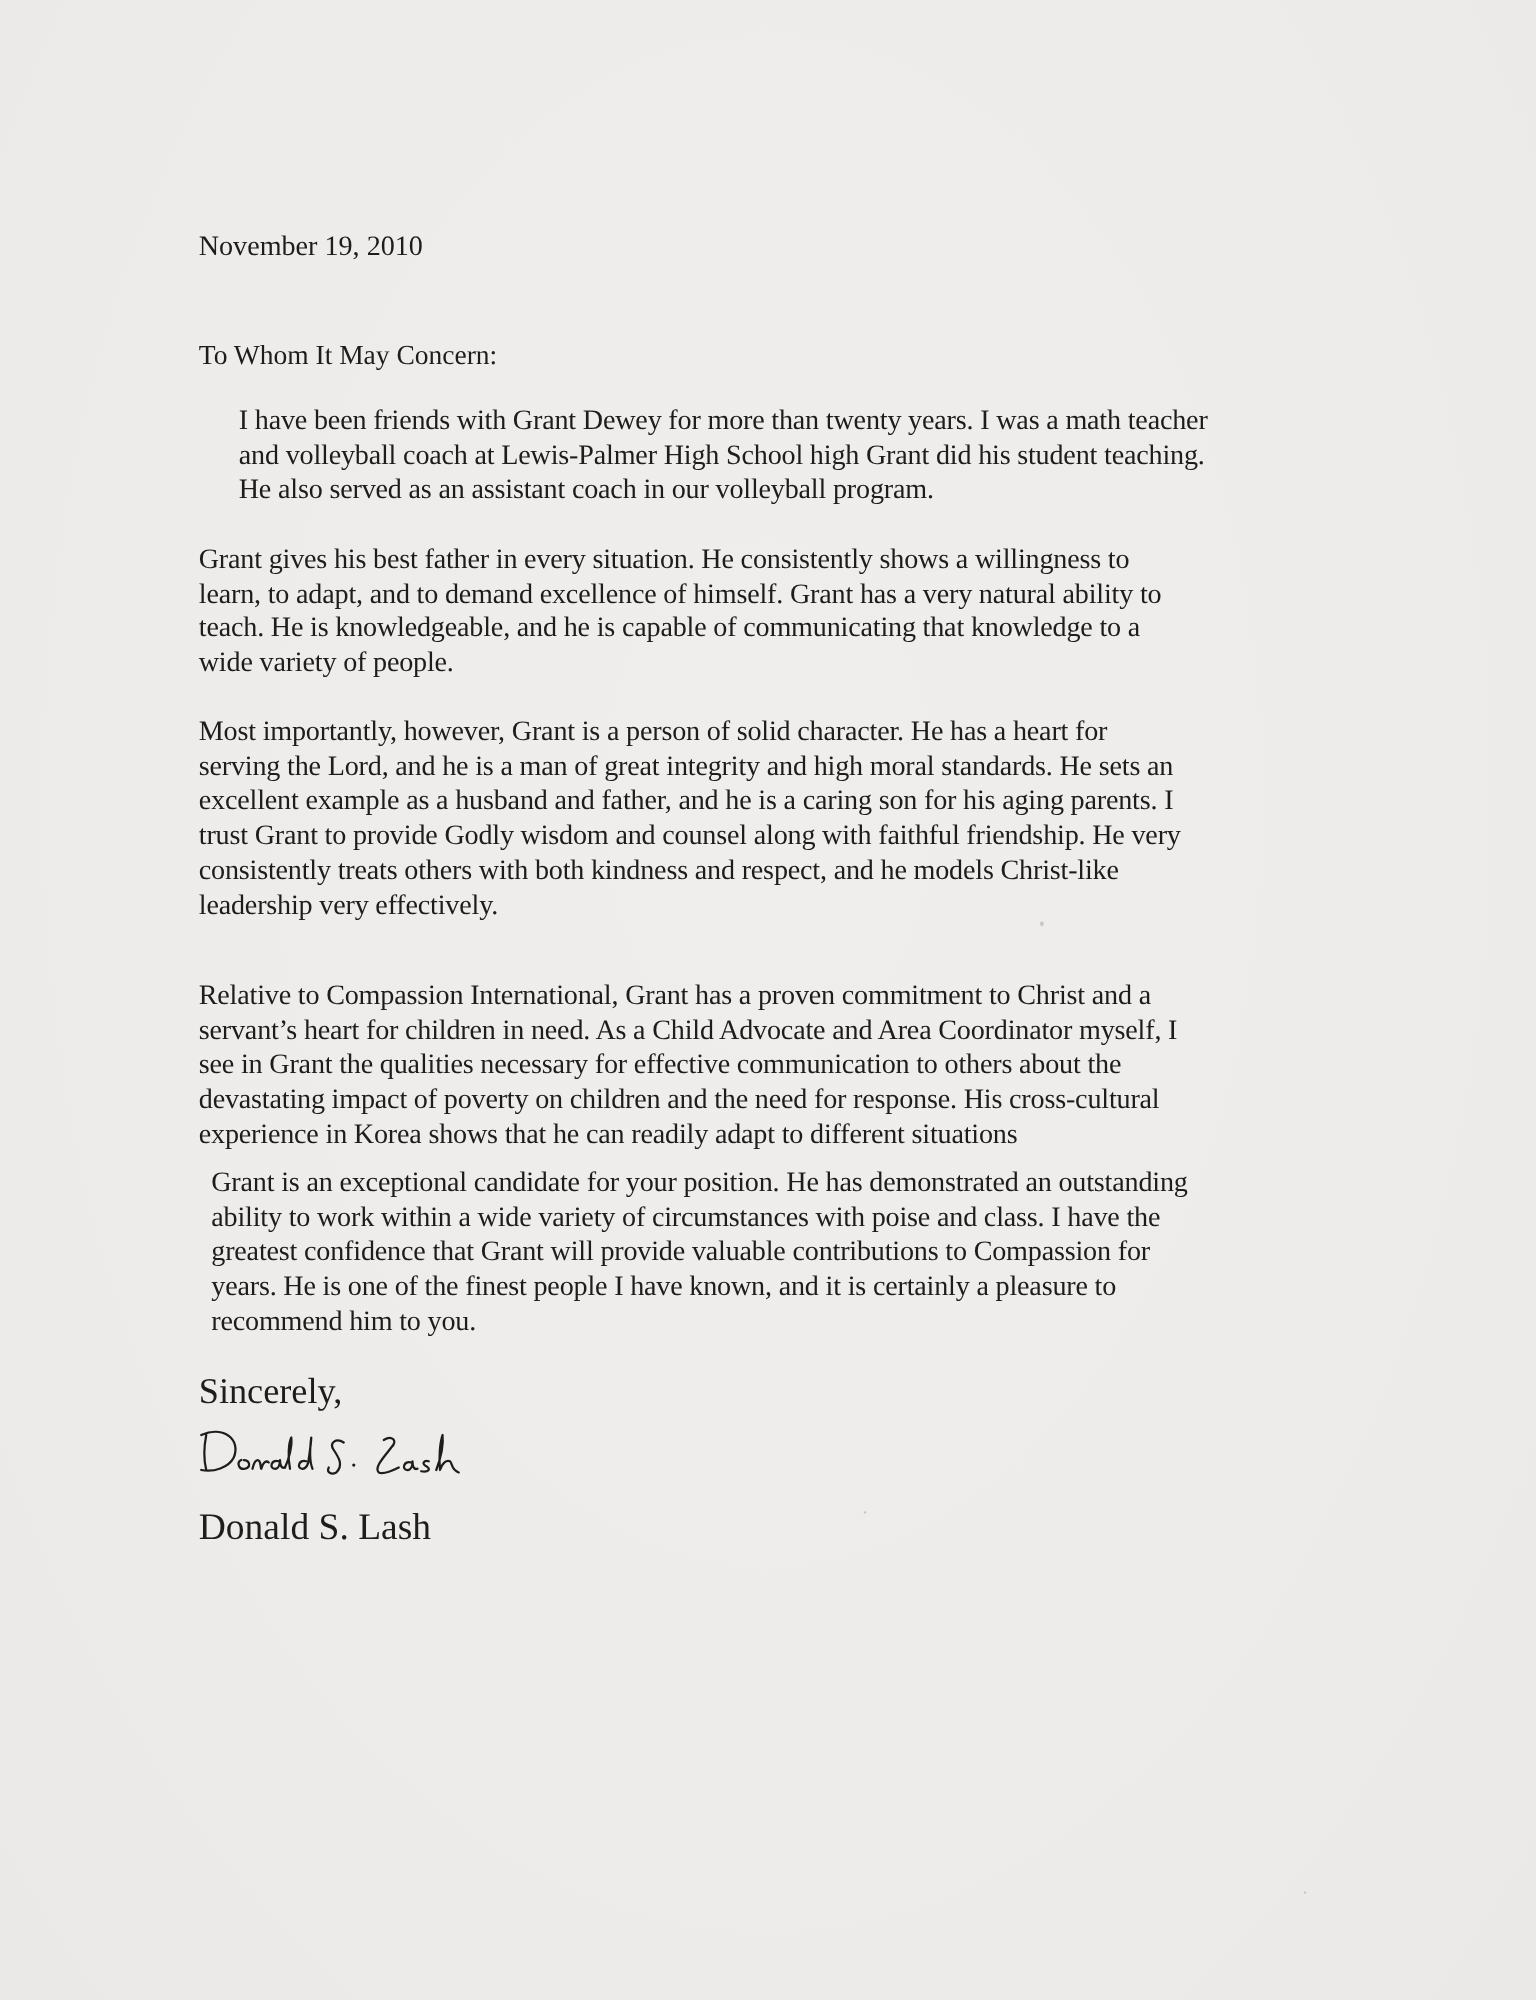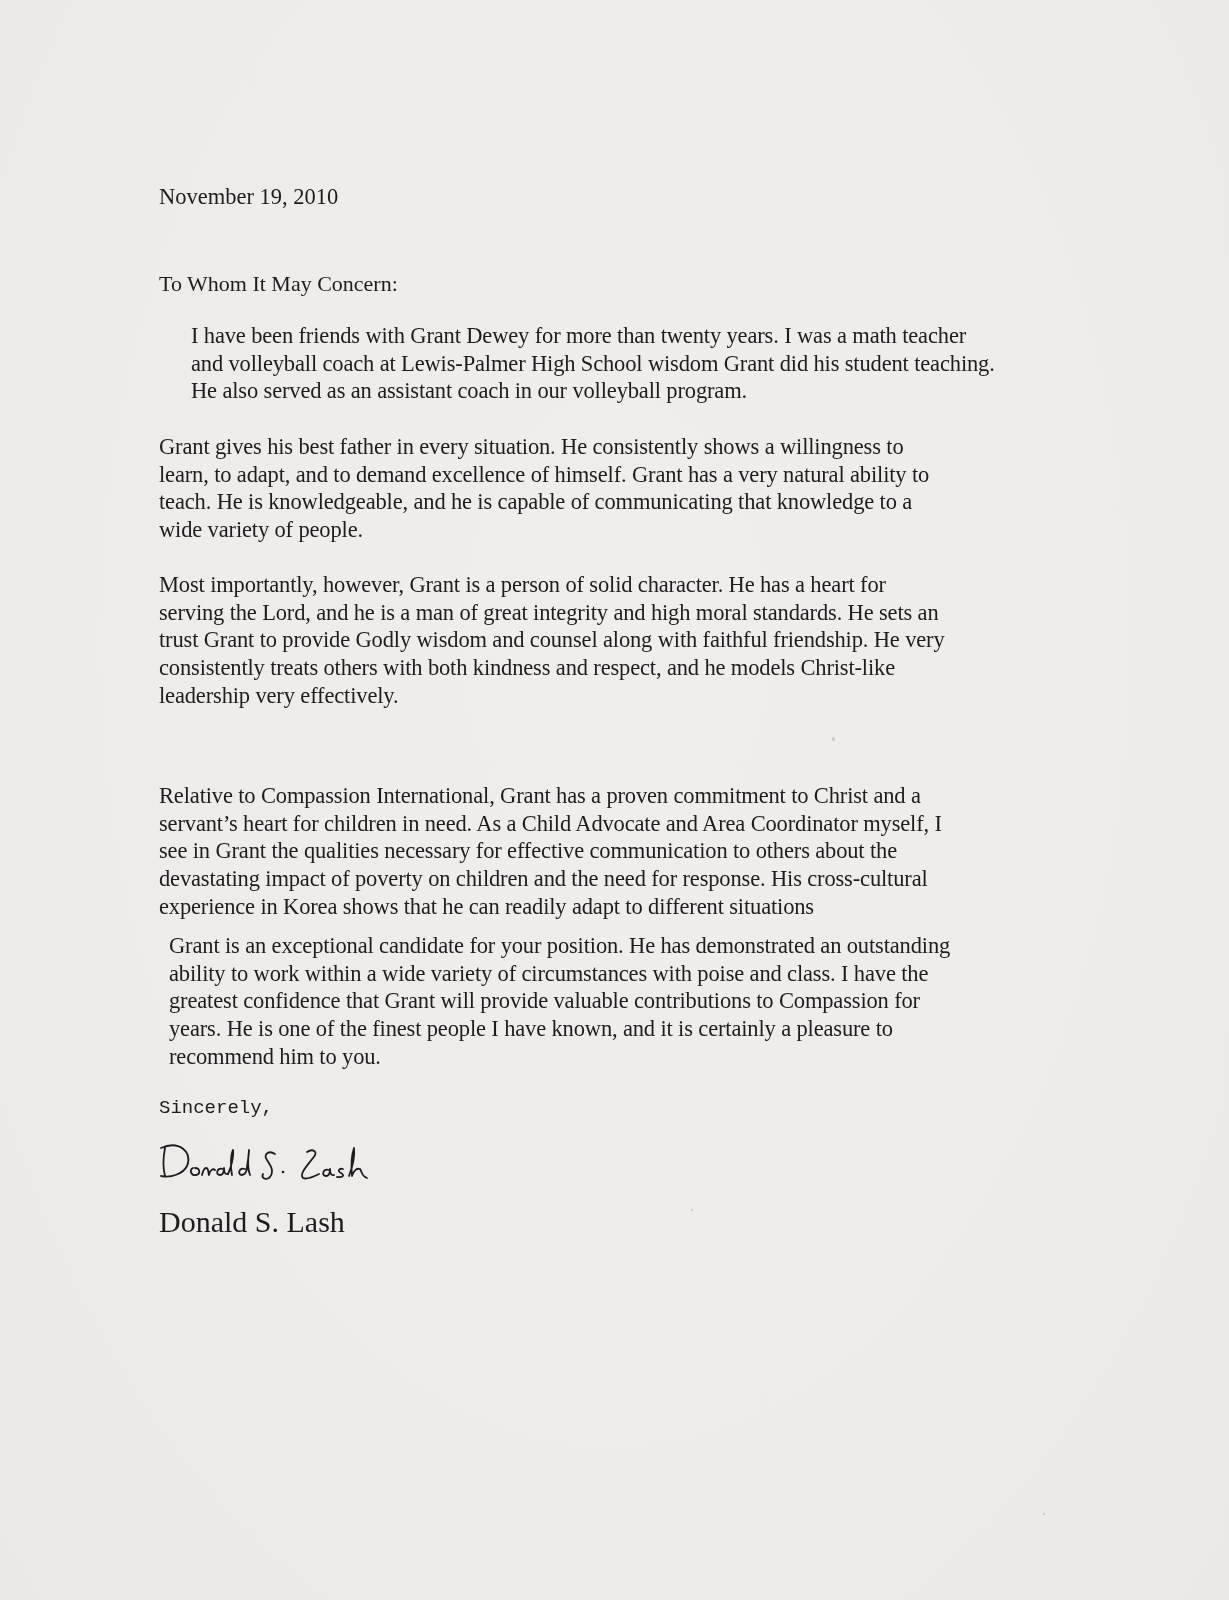--- a/index.html
+++ b/index.html
@@ -49,23 +49,22 @@
       letter-spacing: -0.15px;
     }
     .para .line {
       display: block;
       white-space: nowrap;
     }
     .closing {
       position: absolute;
       top: 1097px;
       left: 0;
-      font-size: 19px;
+      font-size: 29px;
       white-space: nowrap;
-      font-family: Liberation Mono, monospace;
     }
     .signature {
       position: absolute;
       top: 1134px;
       left: -2px;
       width: 260px;
       height: 58px;
     }
     .printed-name {
       position: absolute;
@@ -87,34 +86,35 @@
 
 <div class="page">
   <div class="letter">
 
     <div class="date">November 19, 2010</div>
 
     <div class="salutation">To Whom It May Concern:</div>
 
     <div class="para" style="top:322px;margin-left:32px;">
       <span class="line">I have been friends with Grant Dewey for more than twenty years.  I was a math teacher</span>
-      <span class="line">and volleyball coach at Lewis-Palmer High School wisdom Grant did his student teaching.</span>
+      <span class="line">and volleyball coach at Lewis-Palmer High School high Grant did his student teaching.</span>
       <span class="line">He also served as an assistant coach in our volleyball program.</span>
     </div>
 
     <div class="para" style="top:433px;">
       <span class="line">Grant gives his best father in every situation.  He consistently shows a willingness to</span>
       <span class="line">learn, to adapt, and to demand excellence of himself.  Grant has a very natural ability to</span>
       <span class="line">teach.  He is knowledgeable, and he is capable of communicating that knowledge to a</span>
       <span class="line">wide variety of people.</span>
     </div>
 
     <div class="para" style="top:571px;">
       <span class="line">Most importantly, however, Grant is a person of solid character.  He has a heart for</span>
       <span class="line">serving the Lord, and he is a man of great integrity and high moral standards.  He sets an</span>
+      <span class="line">excellent example as a husband and father, and he is a caring son for his aging parents.  I</span>
       <span class="line">trust Grant to provide Godly wisdom and counsel along with faithful friendship.  He very</span>
       <span class="line">consistently treats others with both kindness and respect, and he models Christ-like</span>
       <span class="line">leadership very effectively.</span>
     </div>
 
     <div class="para" style="top:766px;margin-top:16px;">
       <span class="line">Relative to Compassion International, Grant has a proven commitment to Christ and a</span>
       <span class="line">servant’s heart for children in need.  As a Child Advocate and Area Coordinator myself, I</span>
       <span class="line">see in Grant the qualities necessary for effective communication to others about the</span>
       <span class="line">devastating impact of poverty on children and the need for response.  His cross-cultural</span>

